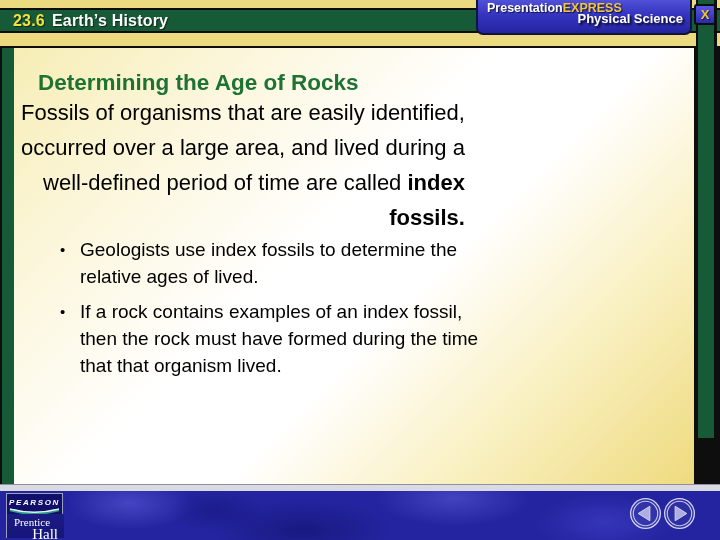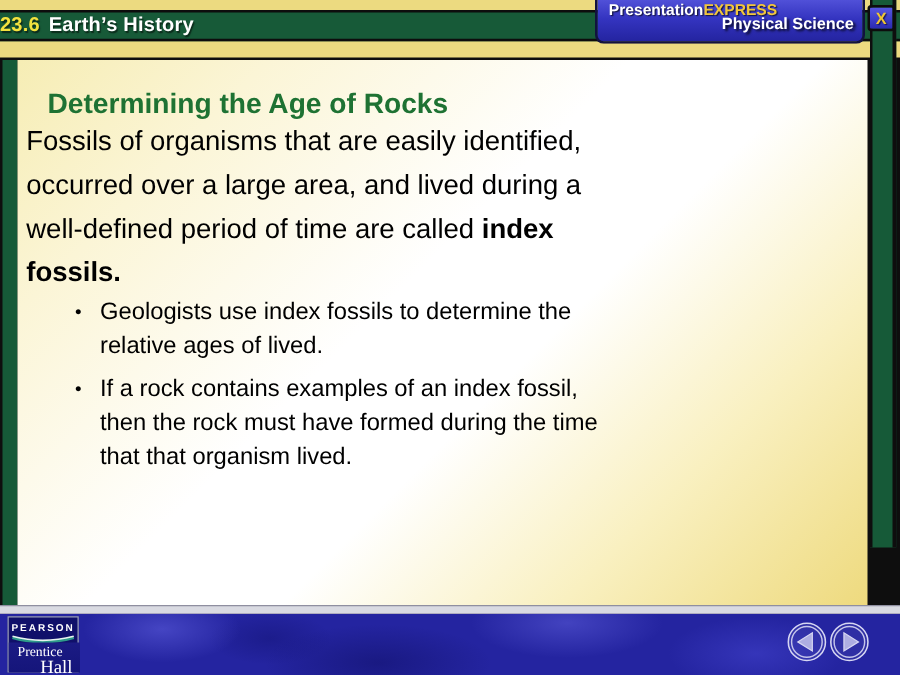--- a/index.html
+++ b/index.html
@@ -2,21 +2,21 @@
 <html><head>
 <meta charset="utf-8">
 <style>
   html,body{margin:0;padding:0;}
   body{width:720px;height:540px;font-family:"Liberation Sans",sans-serif;}
   .page{position:relative;width:720px;height:540px;background:#ecda80;overflow:hidden;}
 
   
   .topbar{position:absolute;left:0;top:8px;width:720px;height:25px;
     background:#175a38;border-top:2px solid #0d0d0d;border-bottom:2px solid #0d0d0d;
-    box-sizing:border-box;display:flex;align-items:center;
+    box-sizing:border-box;display:flex;align-items:center;padding-left:13px;
     font-size:16px;font-weight:bold;letter-spacing:.2px;
     text-shadow:1px 1px 1px rgba(0,0,0,.55);}
   .lesson-num{color:#f3e23e;margin-right:7px;}
   .lesson-title{color:#ffffff;text-align:center;}
 
   
   .brand-box{position:absolute;left:476px;top:0;width:212px;height:33px;
     background:linear-gradient(180deg,#5050d8 0%,#3434c0 45%,#2424a0 100%);
     border:2px solid #12123e;border-top:none;border-radius:0 0 7px 7px;z-index:5;}
   .brand-line1{position:absolute;left:9px;top:1px;font-size:12.5px;font-weight:bold;
@@ -38,42 +38,42 @@
   .slide{position:absolute;left:0;top:46px;width:720px;height:438px;background:#0e0e0e;}
   .green-left{position:absolute;left:2px;top:2px;width:12px;height:436px;background:#165a38;}
   .content{position:absolute;left:14px;top:2px;width:680px;height:436px;
     background:linear-gradient(135deg,#f6edb4 0%,#fbf5d6 18%,#ffffff 44%,#ffffff 58%,#f9f0c0 78%,#eeda7e 100%);}
   .green-right{position:absolute;left:696px;top:-14px;width:16px;height:452px;
     background:#165a38;border-left:2px solid #0e0e0e;border-right:3px solid #0e0e0e;}
 
   .slide-title{position:absolute;left:8px;top:6px;margin:16px;font-size:22.5px;
     font-weight:bold;color:#1e7233;white-space:nowrap;}
   .para{position:absolute;left:7px;top:47px;font-size:22px;line-height:35px;color:#000;}
-  .pline{white-space:nowrap;}
+  .pline{white-space:nowrap;text-align:right;}
   .bullets{position:absolute;left:46px;top:188px;}
   .bullet{display:flex;margin-bottom:8px;font-size:19px;line-height:27px;color:#000;}
   .dot{width:20px;flex:none;font-size:15px;line-height:27px;}
   .btext div{white-space:nowrap;}
 
   
   .gray-strip{position:absolute;left:0;top:484px;width:720px;height:7px;
     background:#d9dae2;border-top:1px solid #8f8fa0;box-sizing:border-box;}
   .footer{position:absolute;left:0;top:491px;width:720px;height:49px;background:#2424a0;
     background-image:
       radial-gradient(ellipse 90px 38px at 18% 25%,rgba(96,96,224,.55),transparent 70%),
       radial-gradient(ellipse 130px 44px at 42% 80%,rgba(18,18,110,.6),transparent 70%),
       radial-gradient(ellipse 110px 40px at 63% 15%,rgba(104,104,230,.45),transparent 70%),
       radial-gradient(ellipse 100px 42px at 84% 65%,rgba(70,70,210,.5),transparent 70%),
       radial-gradient(ellipse 70px 30px at 30% 40%,rgba(20,20,120,.5),transparent 70%);
     overflow:hidden;}
 
   .pearson{position:absolute;left:6px;top:2px;width:57px;height:45px;
     background:#10106a;border:1px solid #9aa0bc;box-sizing:border-box;}
   .p-name{margin-top:4px;text-align:center;color:#ffffff;font-size:8px;
-    font-weight:bold;letter-spacing:1.6px;}
+    font-weight:bold;letter-spacing:1.6px;font-style:italic;}
   .swoosh{display:block;margin:1px auto 0;}
   .p-imprint{position:absolute;left:0;top:20px;width:57px;height:24px;
     background:linear-gradient(180deg,#1b1b84,#15157a);}
   .p-imprint1{position:absolute;left:7px;top:2px;color:#ffffff;
     font-family:"Liberation Serif",serif;font-size:11px;}
   .p-imprint2{position:absolute;right:6px;top:12px;color:#ffffff;
     font-family:"Liberation Serif",serif;font-size:15px;}
 
   .nav{position:absolute;top:6px;width:33px;height:33px;background:transparent;
     border:none;padding:0;cursor:pointer;}

